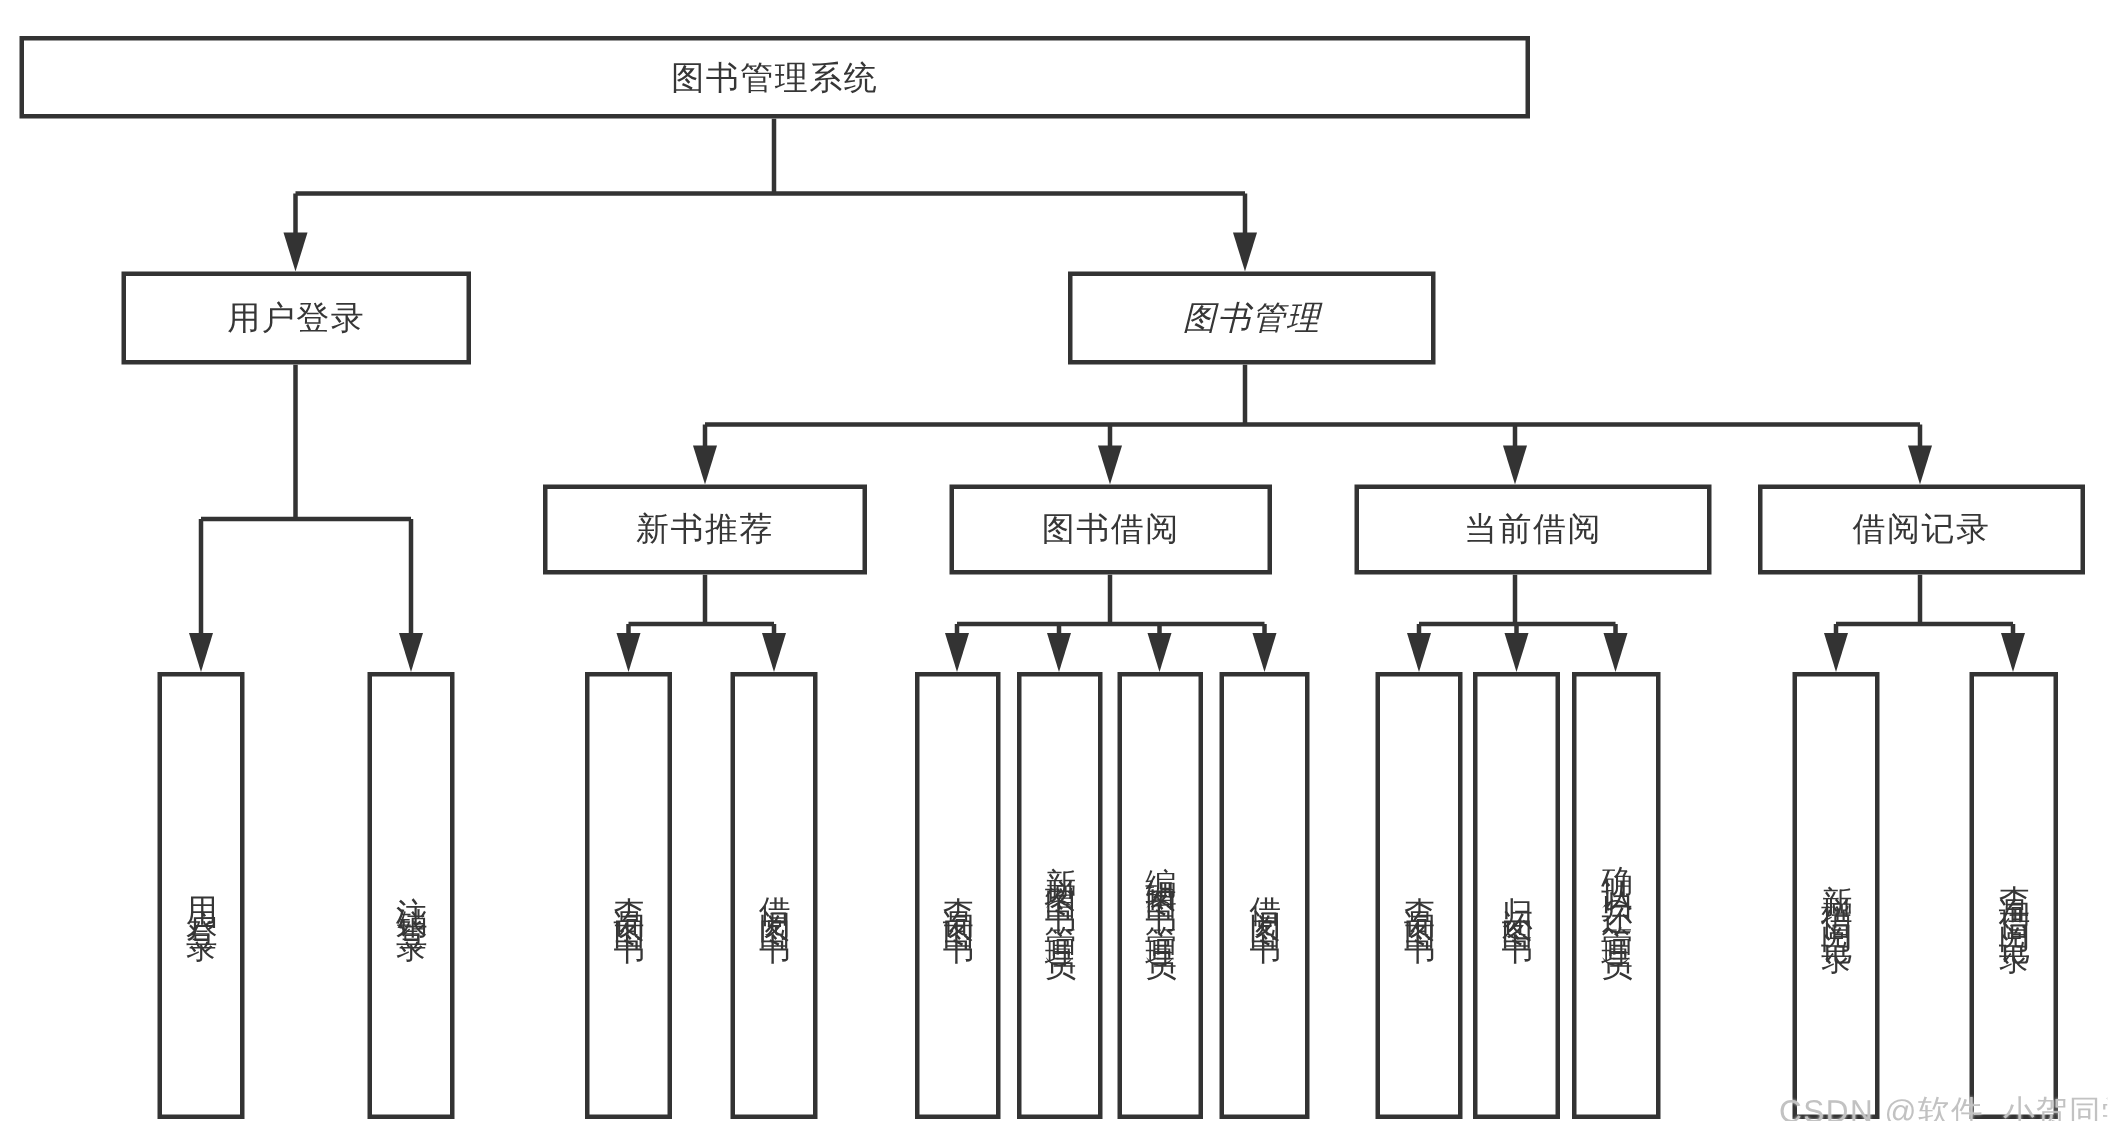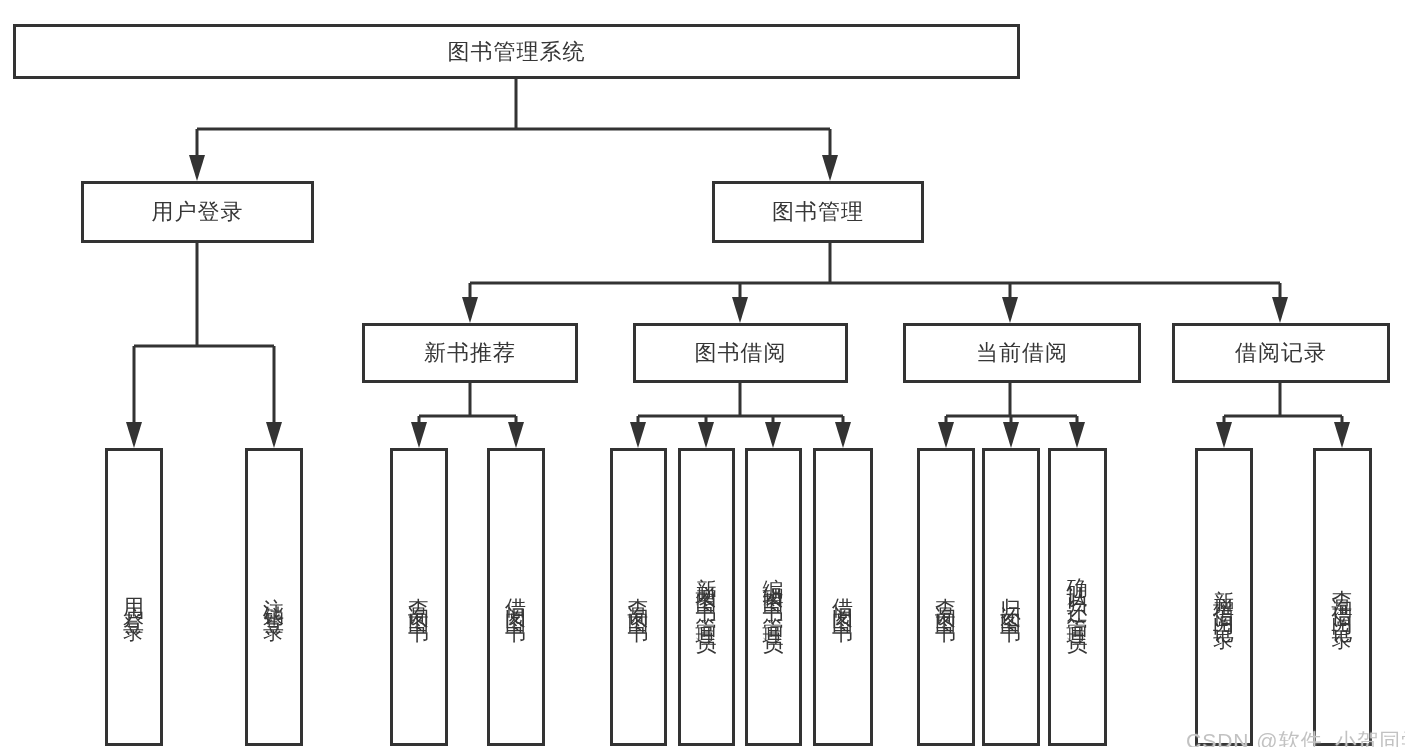--- a/index.html
+++ b/index.html
@@ -103,21 +103,21 @@
     <g>
       <path d="M1280 372 V405 M1224 405 H1342 M1224 405 V414 M1342 405 V414"></path>
       <polygon points="1216,411 1232,411 1224,437"></polygon>
       <polygon points="1334,411 1350,411 1342,437"></polygon>
     </g>
   </svg>
 
   <div class="node h" style="left:13px;top:13px;width:1007px;height:55px;">图书管理系统</div>
 
   <div class="node h" style="left:81px;top:170px;width:233px;height:62px;">用户登录</div>
-  <div class="node h" style="left:712px;top:170px;width:212px;height:62px;">图书管理</div>
+  <div class="node h" style="left:712px;top:170px;width:245px;height:62px;font-style:italic;">图书管理</div>
 
   <div class="node h" style="left:362px;top:312px;width:216px;height:60px;">新书推荐</div>
   <div class="node h" style="left:633px;top:312px;width:215px;height:60px;">图书借阅</div>
   <div class="node h" style="left:903px;top:312px;width:238px;height:60px;">当前借阅</div>
   <div class="node h" style="left:1172px;top:312px;width:218px;height:60px;">借阅记录</div>
 
   <div class="node v" style="left:105px;top:437px;width:58px;height:298px;">用户登录</div>
   <div class="node v" style="left:245px;top:437px;width:58px;height:298px;">注销登录</div>
 
   <div class="node v" style="left:390px;top:437px;width:58px;height:298px;">查询图书</div>

